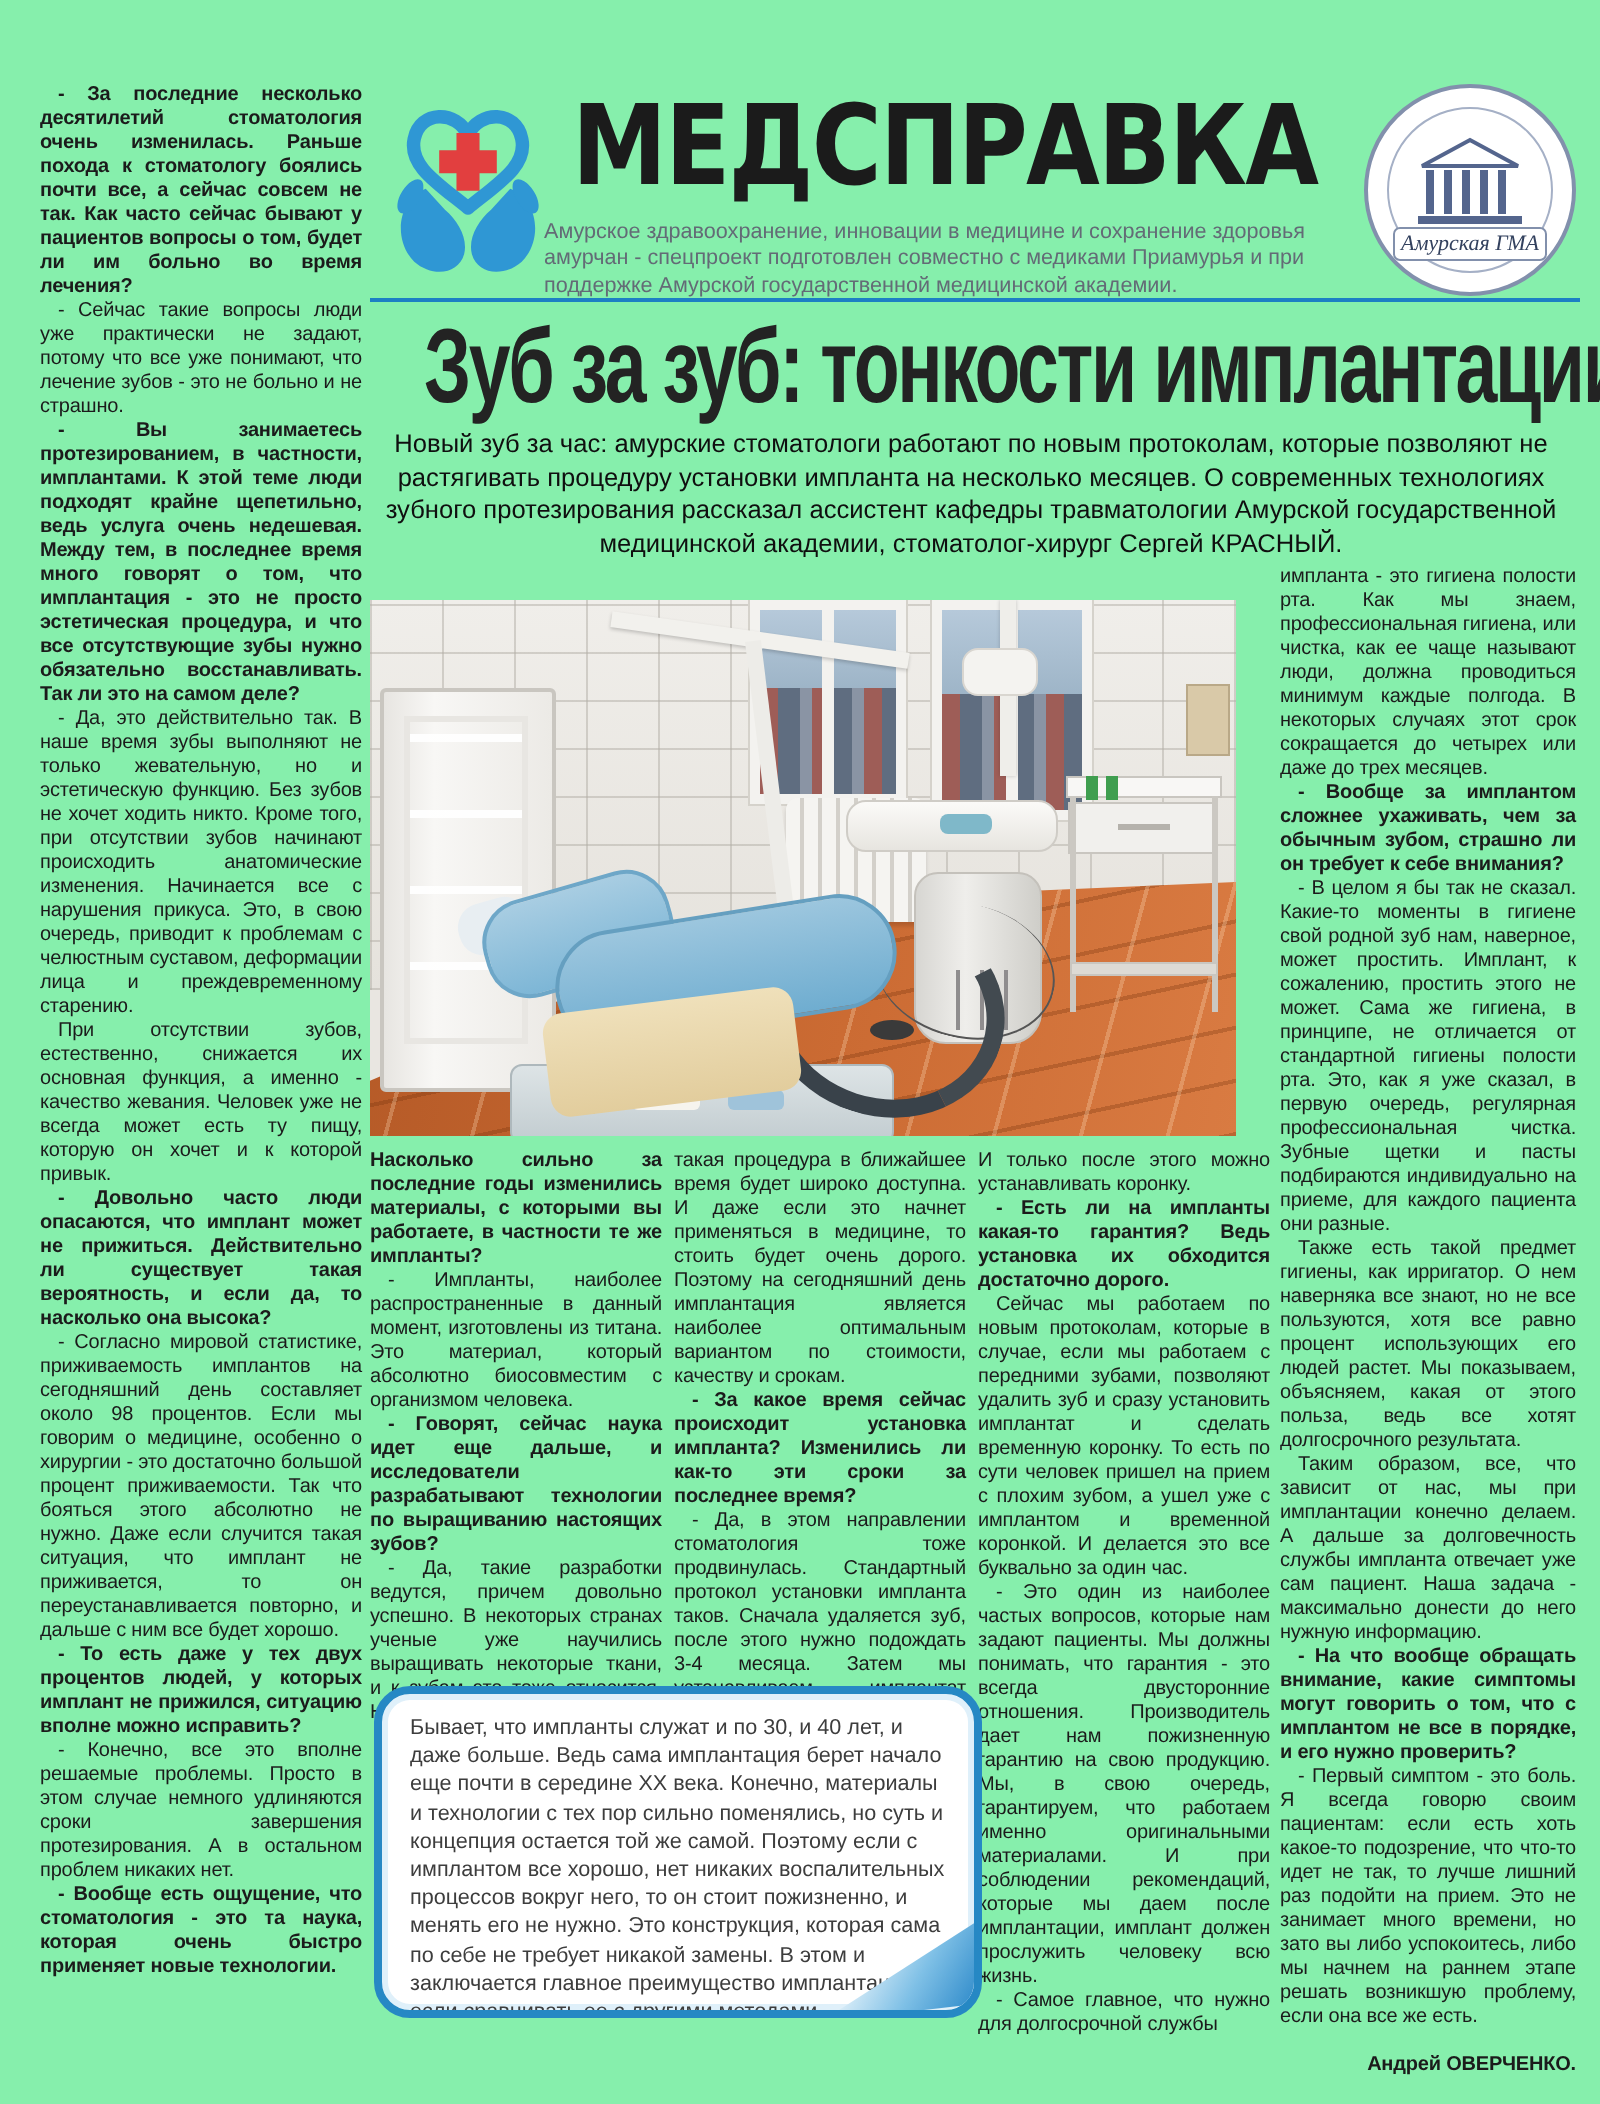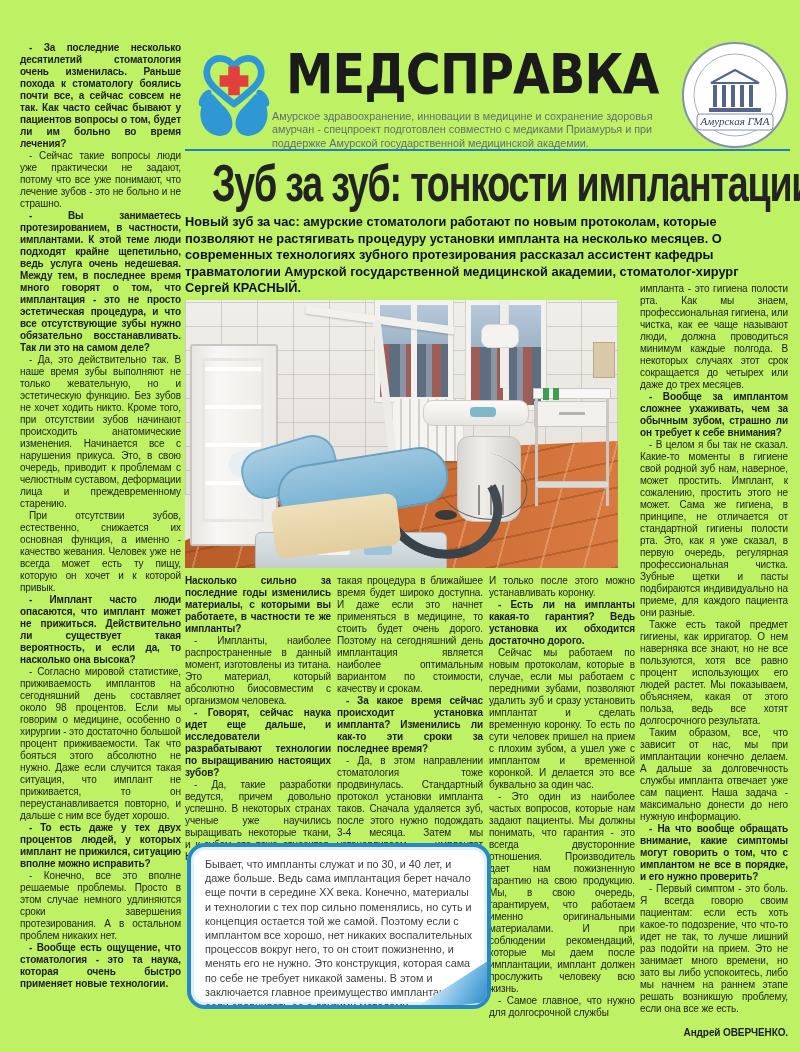--- a/index.html
+++ b/index.html
@@ -1,16 +1,16 @@
 <!DOCTYPE html>
 <html lang="ru"><head>
 <meta charset="utf-8">
 <style>
   html,body{margin:0;padding:0;background:#fff;}
-  .page{position:relative;width:800px;height:1052px;background:#bef264;overflow:hidden;
+  .page{position:relative;width:800px;height:1052px;background:#86efac;overflow:hidden;
         font-family:"Liberation Sans",sans-serif;color:#1c1c1c;}
 
   
   .col{position:absolute;font-size:10px;line-height:12px;letter-spacing:-0.1px;color:#1b1b1b;}
   .col p.para{margin:0;text-indent:9px;text-align:justify;}
   .col p.para.cont{text-indent:0;}
   .col p.q{font-weight:700;}
   .col-left {left:20px;  top:42px;  width:161px;}
   .col-mid1 {left:185px; top:575px; width:146px;}
   .col-mid2 {left:337px; top:575px; width:146px;}
@@ -28,21 +28,21 @@
       font-size:10.8px;line-height:13.4px;color:#636b76;}
   .seal{position:absolute;right:0;top:6px;width:110px;height:110px;}
   .rule{position:absolute;left:185px;top:149px;width:605px;height:2px;background:#1d7fc4;}
 
   
   .headline{position:absolute;left:183px;top:156px;width:607px;height:55px;overflow:visible;margin-left:29px;}
   .headline span{display:inline-block;white-space:nowrap;font-weight:bold;color:#232323;
       font-size:47px;line-height:1;letter-spacing:-1.5px;
       transform:scale(.8,1.12);transform-origin:left top;}
   .lead{position:absolute;left:185px;top:214px;width:601px;
-      font-size:12.8px;line-height:16.6px;font-weight:bold;color:#0f0f0f;}
+      font-size:12.8px;line-height:16.6px;font-weight:normal;color:#0f0f0f;text-align:center;}
 
   
   .callout{position:absolute;left:187px;top:843px;width:296px;height:158px;background:#fff;
       border:4px solid #2688c4;border-radius:18px;box-shadow:inset 0 0 0 3px #dff0fa;overflow:hidden;}
   .callout-text{position:absolute;left:14px;top:10px;right:12px;
       font-size:10.8px;line-height:14.2px;color:#3d3d3d;}
   .curl{position:absolute;right:-4px;bottom:-6px;width:86px;height:52px;
       background:linear-gradient(300deg,#1d7fc4 0%,#7fc0e6 38%,#eef7fc 72%,#ffffff 100%);
       clip-path:polygon(100% 0,6% 100%,100% 82%);}
 
@@ -117,21 +117,21 @@
 <body>
 
 <div class="page">
 
   <div class="col col-left">
       <p class="para q">- За последние несколько десятилетий стоматология очень изменилась. Раньше похода к стоматологу боялись почти все, а сейчас совсем не так. Как часто сейчас бывают у пациентов вопросы о том, будет ли им больно во время лечения?</p>
       <p class="para a">- Сейчас такие вопросы люди уже практически не задают, потому что все уже понимают, что лечение зубов - это не больно и не страшно.</p>
       <p class="para q">- Вы занимаетесь протезированием, в частности, имплантами. К этой теме люди подходят крайне щепетильно, ведь услуга очень недешевая. Между тем, в последнее время много говорят о том, что имплантация - это не просто эстетическая процедура, и что все отсутствующие зубы нужно обязательно восстанавливать. Так ли это на самом деле?</p>
       <p class="para a">- Да, это действительно так. В наше время зубы выполняют не только жевательную, но и эстетическую функцию. Без зубов не хочет ходить никто. Кроме того, при отсутствии зубов начинают происходить анатомические изменения. Начинается все с нарушения прикуса. Это, в свою очередь, приводит к проблемам с челюстным суставом, деформации лица и преждевременному старению.</p>
       <p class="para a">При отсутствии зубов, естественно, снижается их основная функция, а именно - качество жевания. Человек уже не всегда может есть ту пищу, которую он хочет и к которой привык.</p>
-      <p class="para q">- Имплант часто люди опасаются, что имплант может не прижиться. Действительно ли существует такая вероятность, и если да, то насколько она высока?</p>
+      <p class="para q">- Довольно часто люди опасаются, что имплант может не прижиться. Действительно ли существует такая вероятность, и если да, то насколько она высока?</p>
       <p class="para a">- Согласно мировой статистике, приживаемость имплантов на сегодняшний день составляет около 98 процентов. Если мы говорим о медицине, особенно о хирургии - это достаточно большой процент приживаемости. Так что бояться этого абсолютно не нужно. Даже если случится такая ситуация, что имплант не приживается, то он переустанавливается повторно, и дальше с ним все будет хорошо.</p>
       <p class="para q">- То есть даже у тех двух процентов людей, у которых имплант не прижился, ситуацию вполне можно исправить?</p>
       <p class="para a">- Конечно, все это вполне решаемые проблемы. Просто в этом случае немного удлиняются сроки завершения протезирования. А в остальном проблем никаких нет.</p>
       <p class="para q">- Вообще есть ощущение, что стоматология - это та наука, которая очень быстро применяет новые технологии.</p>
     </div>
 
   <div class="header">
     <svg class="logo" viewBox="0 0 100 105" aria-hidden="true">
       <path d="M50 28 C44 15 25 15 22 30 C19 44 34 53 50 66 C66 53 81 44 78 30 C75 15 56 15 50 28 Z" fill="none" stroke="#2f97d4" stroke-width="7" stroke-linejoin="round"></path>
       <path d="M44 27 h12 v9 h9 v12 h-9 v9 h-12 v-9 h-9 v-12 h9 z" fill="#e23f3f"></path>

